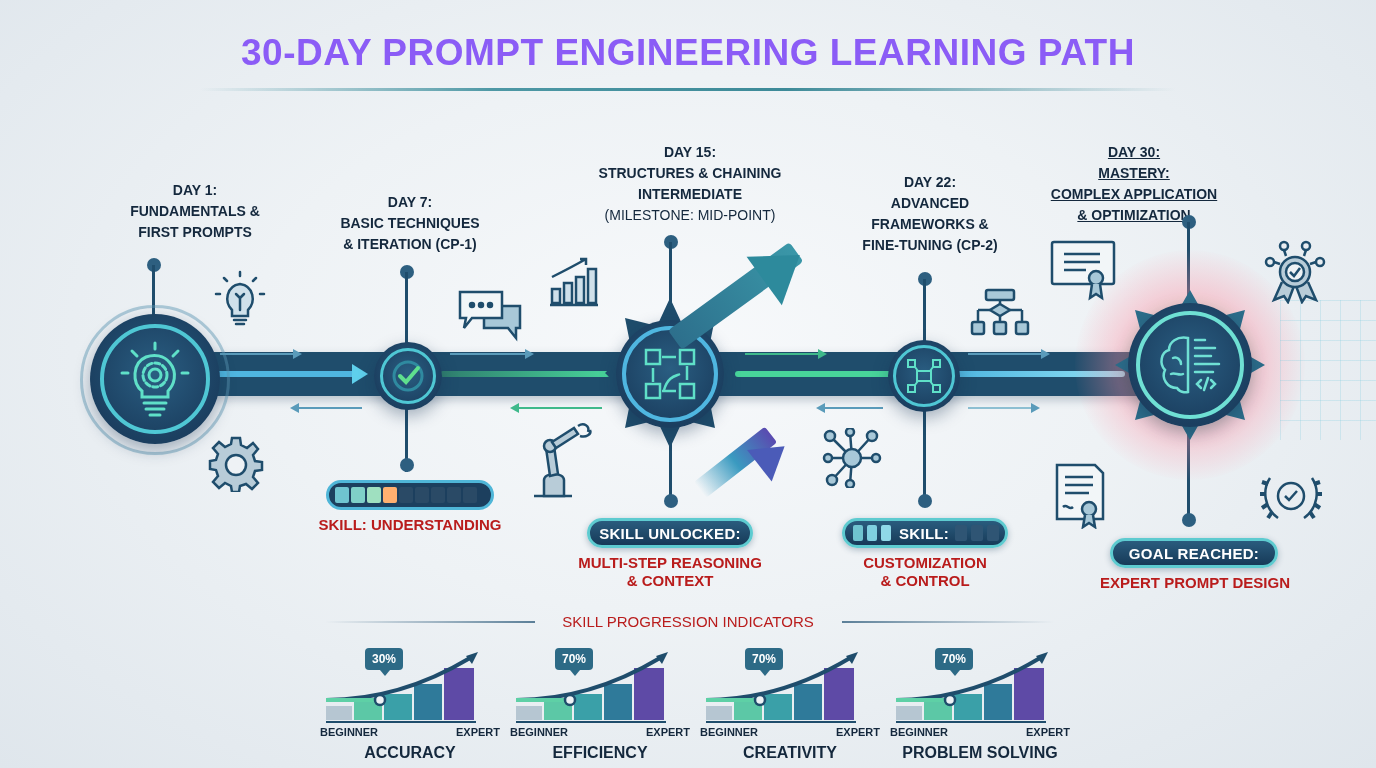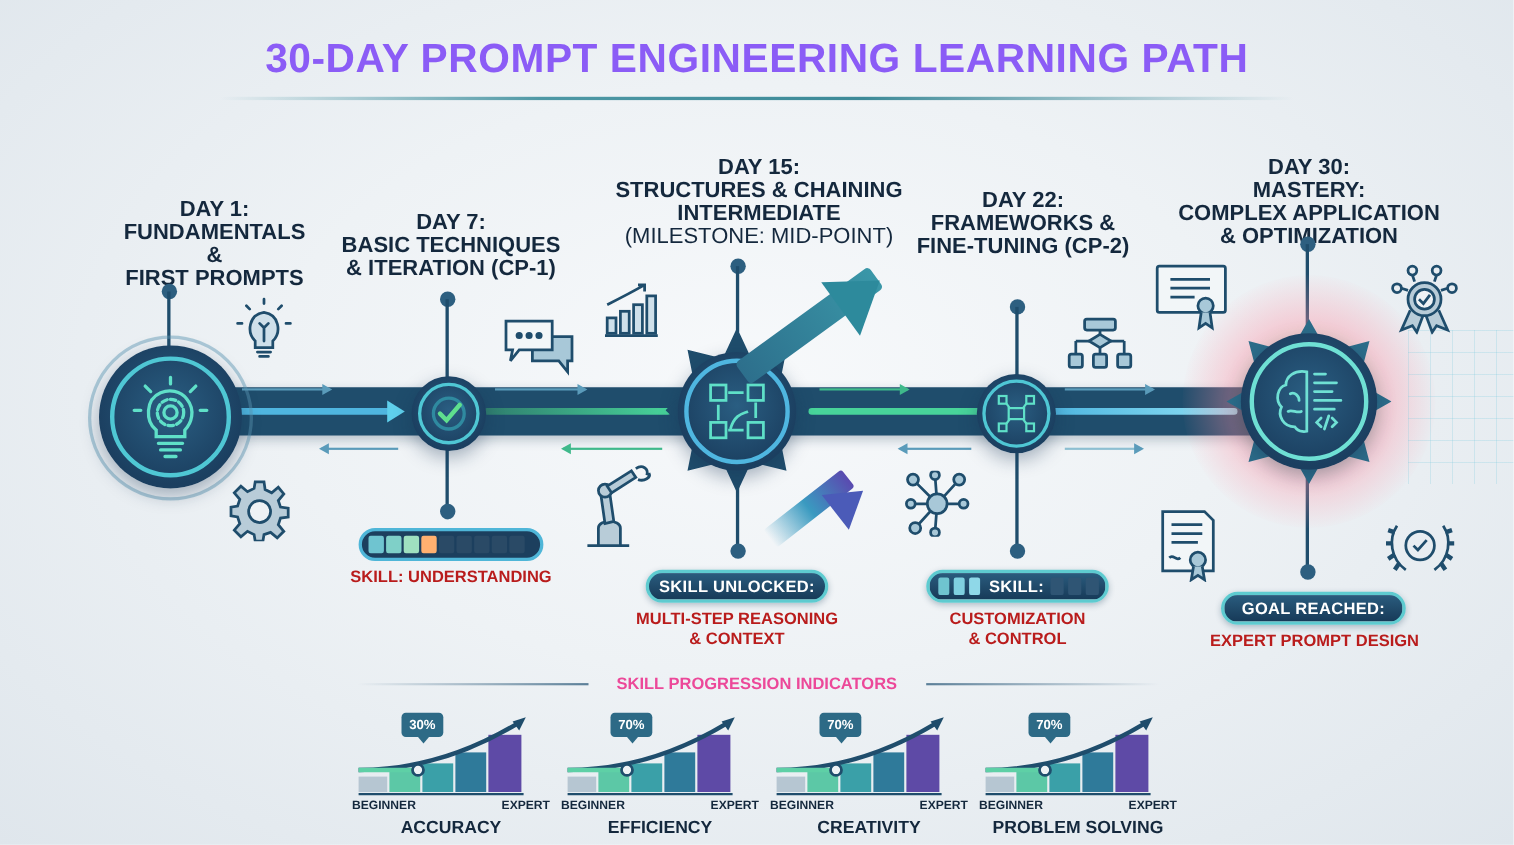--- a/index.html
+++ b/index.html
@@ -13,21 +13,21 @@
   .abs { position: absolute; }
   .title {
     left: 0; width: 1376px; top: 32px; text-align: center;
     font-size: 37px; font-weight: 700; letter-spacing: 0.5px; color: #8b5cf6;
   }
   .title-rule {
     left: 200px; width: 976px; top: 88px; height: 3px;
     background: linear-gradient(90deg, rgba(60,140,150,0) 0%, #4e98a5 30%, #3d8a98 60%, rgba(60,140,150,0) 100%);
   }
   .label {
-    text-align: center; font-weight: 700; color: #14283d; line-height: 21px; font-size: 20px;
+    text-align: center; font-weight: 700; color: #14283d; line-height: 21px; font-size: 14px;
   }
   .label .sub { font-weight: 400; display: block; }
   .trunk {
     left: 150px; width: 1060px; top: 352px; height: 44px;
     background: #1f4d6c; border-radius: 6px;
     box-shadow: 0 4px 10px rgba(20,50,80,0.25);
   }
   .glow-line { height: 6px; border-radius: 3px; }
   .stem { width: 3px; background: #1f4d6c; }
   .dot { width: 14px; height: 14px; border-radius: 50%; background: #2d5f80; }
@@ -50,21 +50,21 @@
   .pill {
     border-radius: 18px; background: linear-gradient(180deg, #2a5c7e, #173a58);
     border: 3px solid #5ecbd0; color: #fff; font-weight: 700; font-size: 15px;
     display: flex; align-items: center; justify-content: center; letter-spacing: 0.3px;
     box-shadow: 0 2px 6px rgba(20,60,90,0.3);
   }
   .bar-seg { display: inline-block; width: 14px; height: 16px; margin-right: 2px; border-radius: 2px; }
   .skill-text { font-weight: 700; font-size: 15px; text-align: center; color: #b91c1c; line-height: 18px; }
   .section-title {
     left: 320px; width: 736px; top: 613px; text-align: center;
-    font-size: 15px; font-weight: 700; color: #ec4899;
+    font-size: 15px; font-weight: 400; color: #b91c1c;
   }
   .section-rule { height: 2px; background: linear-gradient(90deg, rgba(80,120,150,0), #5b7f98); }
   .ind { width: 180px; height: 130px; }
   .ind .badge {
     position: absolute; left: 45px; top: 0; width: 38px; height: 22px; border-radius: 4px;
     background: #2d6a86; color: #fff; font-size: 12px; font-weight: 700;
     display: flex; align-items: center; justify-content: center;
   }
   .ind .badge::after {
     content: ""; position: absolute; bottom: -6px; left: 15px;
@@ -95,25 +95,26 @@
 
 <div class="abs label" style="left:540px;width:300px;top:142px;">
   <div>DAY 15:</div>
   <div>STRUCTURES &amp; CHAINING</div>
   <div>INTERMEDIATE</div>
   <span class="sub">(MILESTONE: MID-POINT)</span>
 </div>
 
 <div class="abs label" style="left:820px;width:220px;top:172px;">
   <div>DAY 22:</div>
+  <div>ADVANCED</div>
   <div>FRAMEWORKS &amp;</div>
   <div>FINE-TUNING (CP-2)</div>
 </div>
 
-<div class="abs label" style="left:1070px;width:240px;top:142px;">
+<div class="abs label" style="left:1014px;width:240px;top:142px;text-decoration:underline;">
   <div>DAY 30:</div>
   <div>MASTERY:</div>
   <div>COMPLEX APPLICATION</div>
   <div>&amp; OPTIMIZATION</div>
 </div>
 
 <div class="abs dot" style="left:147px;top:258px;"></div>
 <div class="abs stem" style="left:152px;top:265px;height:55px;"></div>
 
 <div class="abs dot" style="left:400px;top:265px;"></div>

